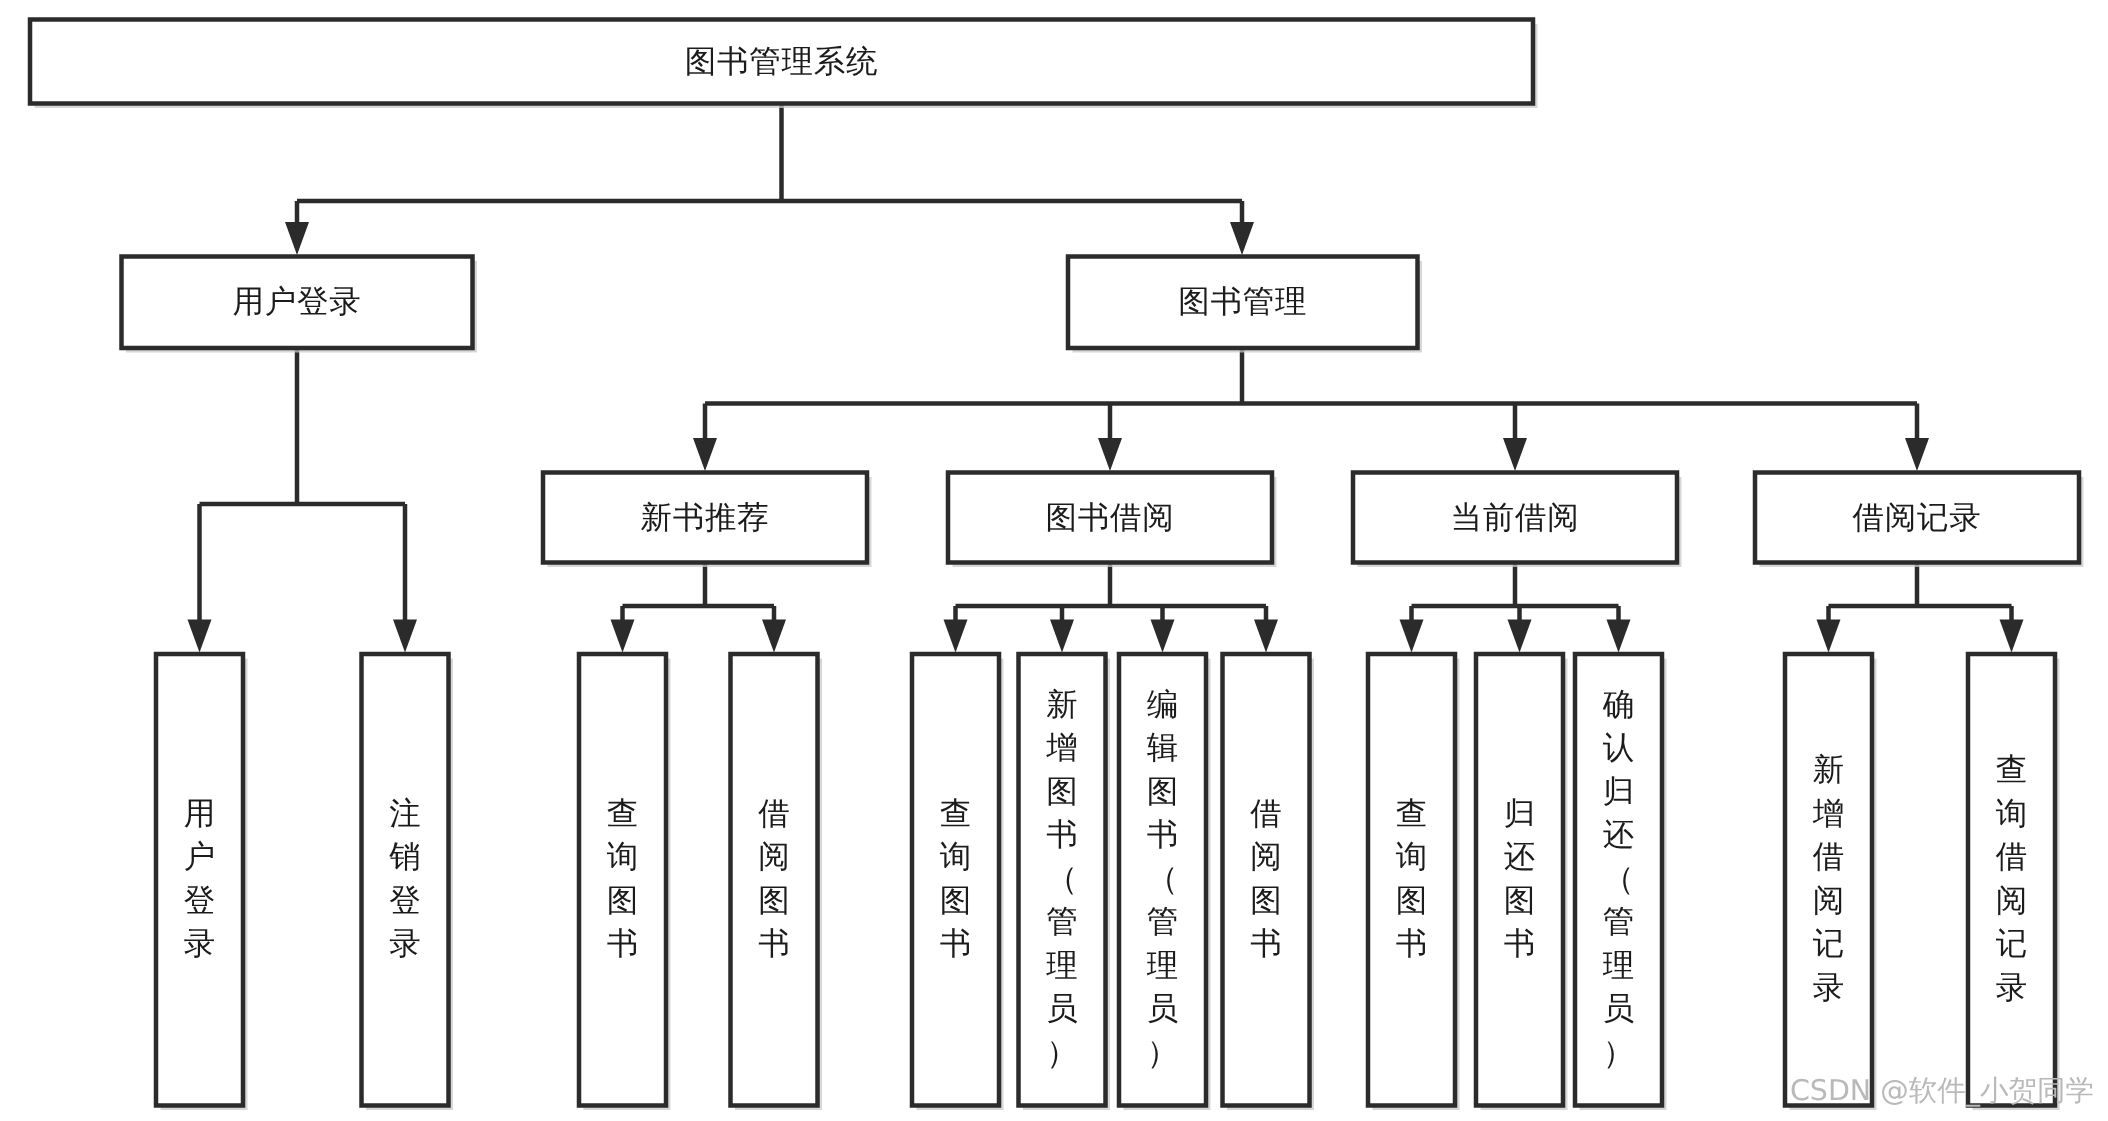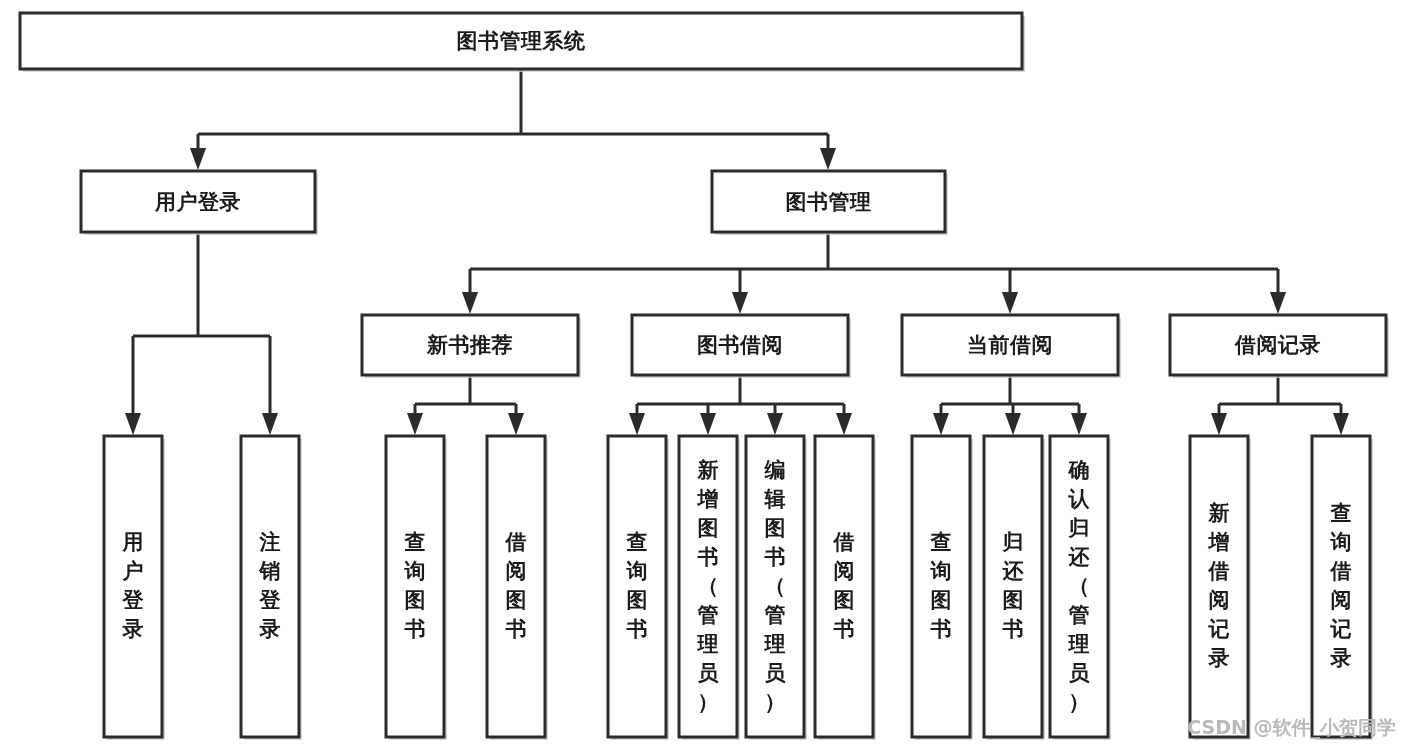--- a/index.html
+++ b/index.html
@@ -14,21 +14,20 @@
     position: relative;
     overflow: hidden;
     font-family: "DejaVu Sans", "Liberation Sans", sans-serif;
   }
   #diagram-root {
     position: absolute;
     left: 0;
     top: 0;
     width: 1405px;
     height: 747px;
-    font-weight: bold;
   }
   svg.diagram-canvas {
     display: block;
     width: 1405px;
     height: 747px;
     background: #ffffff;
   }
   .node-box {
     fill: #ffffff;
     stroke: #2b2b2b;

